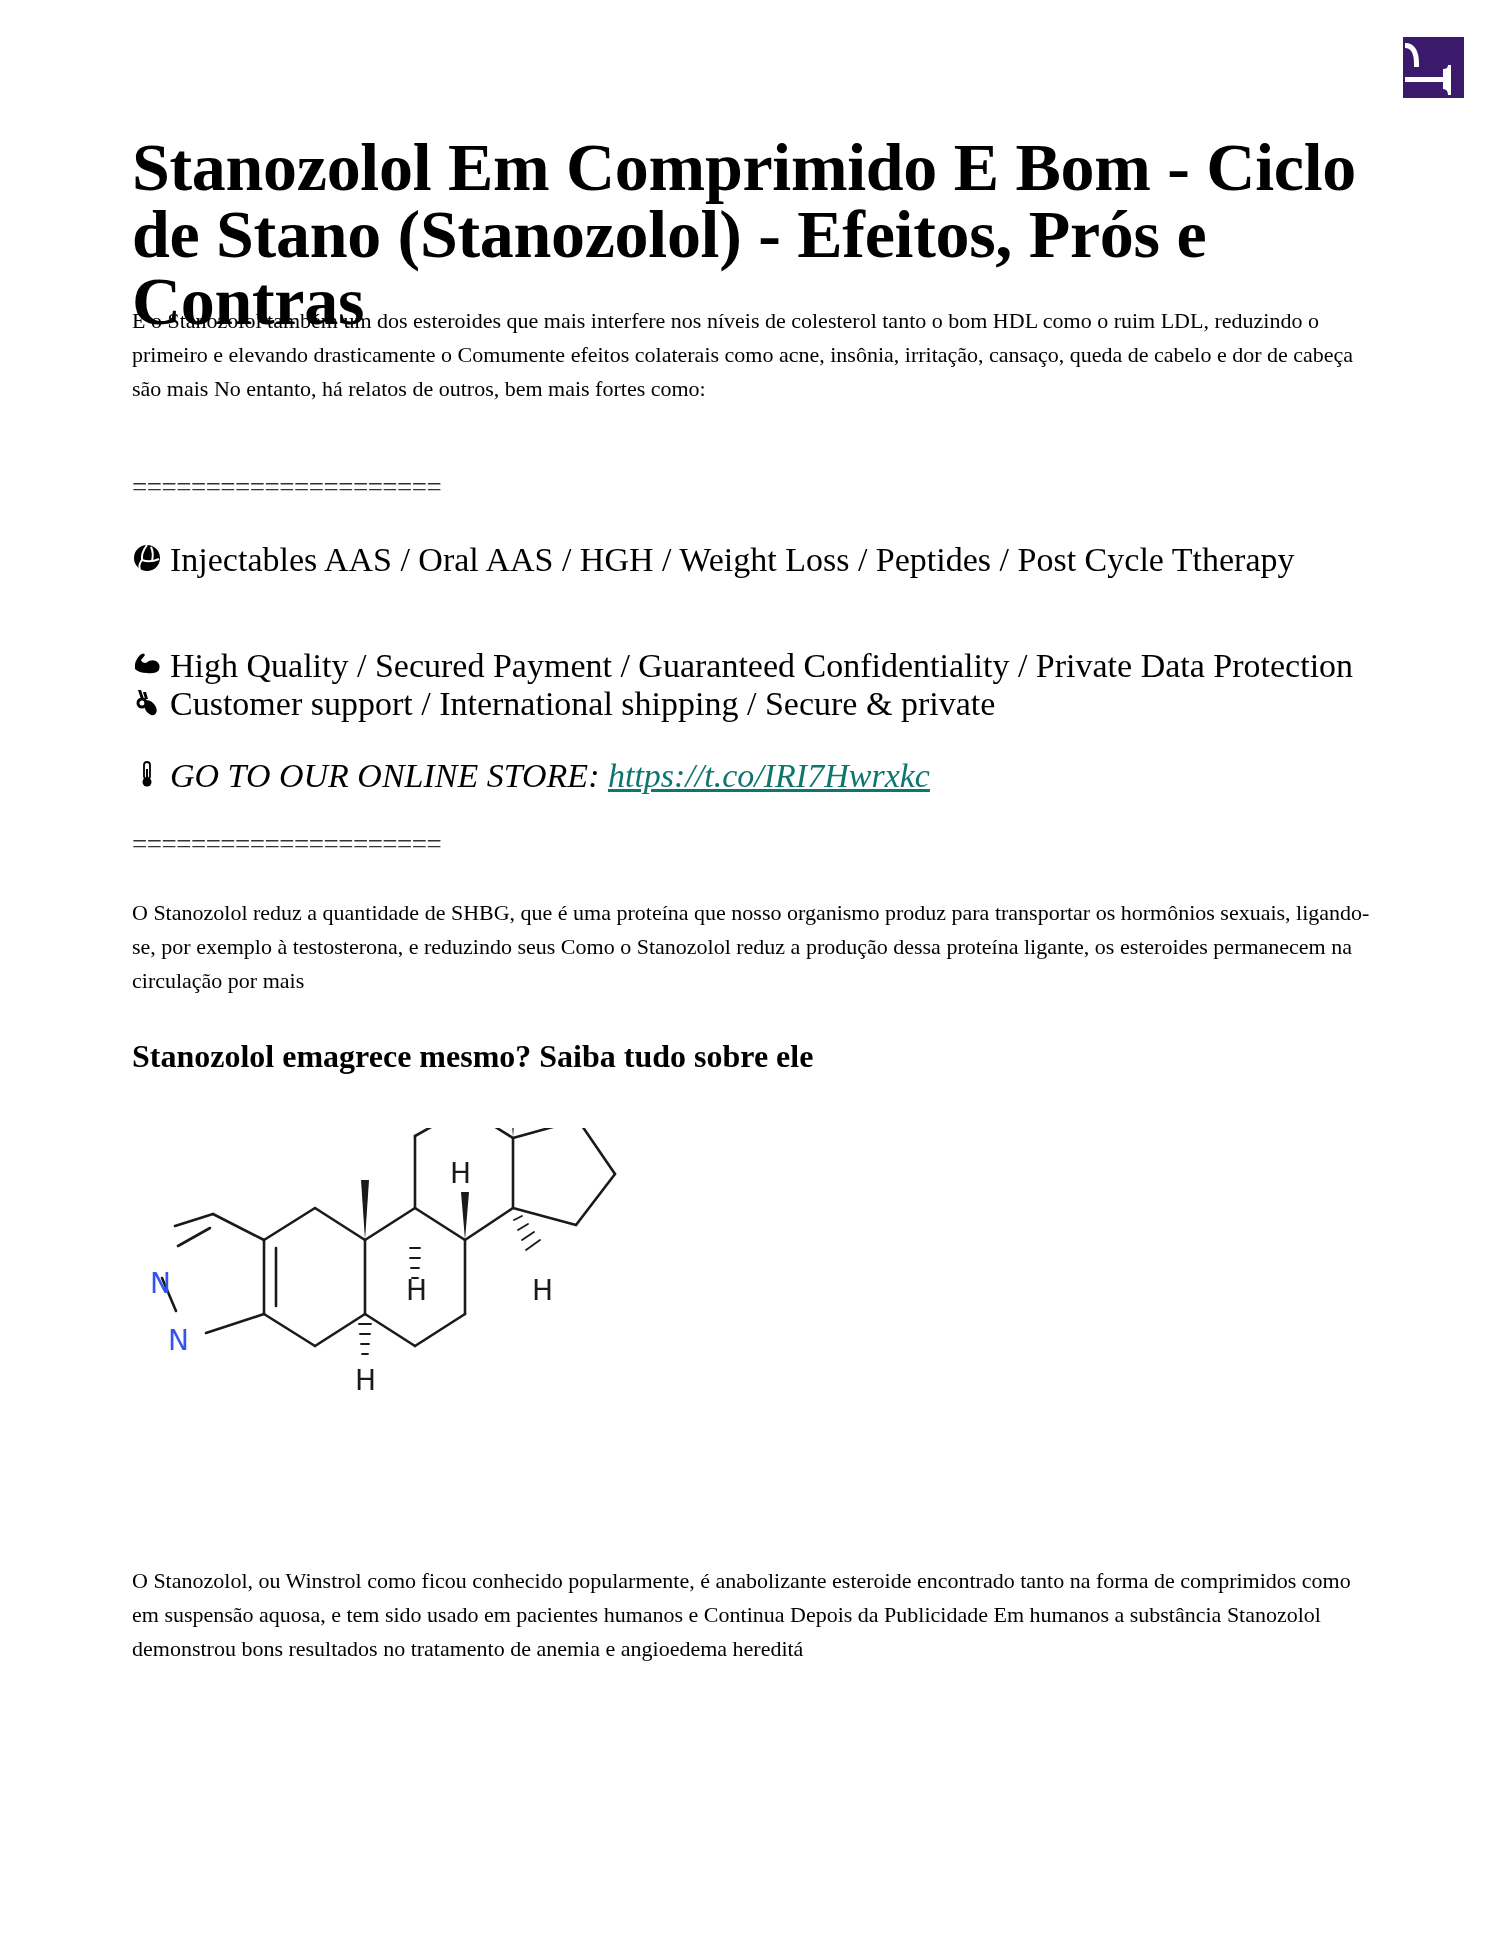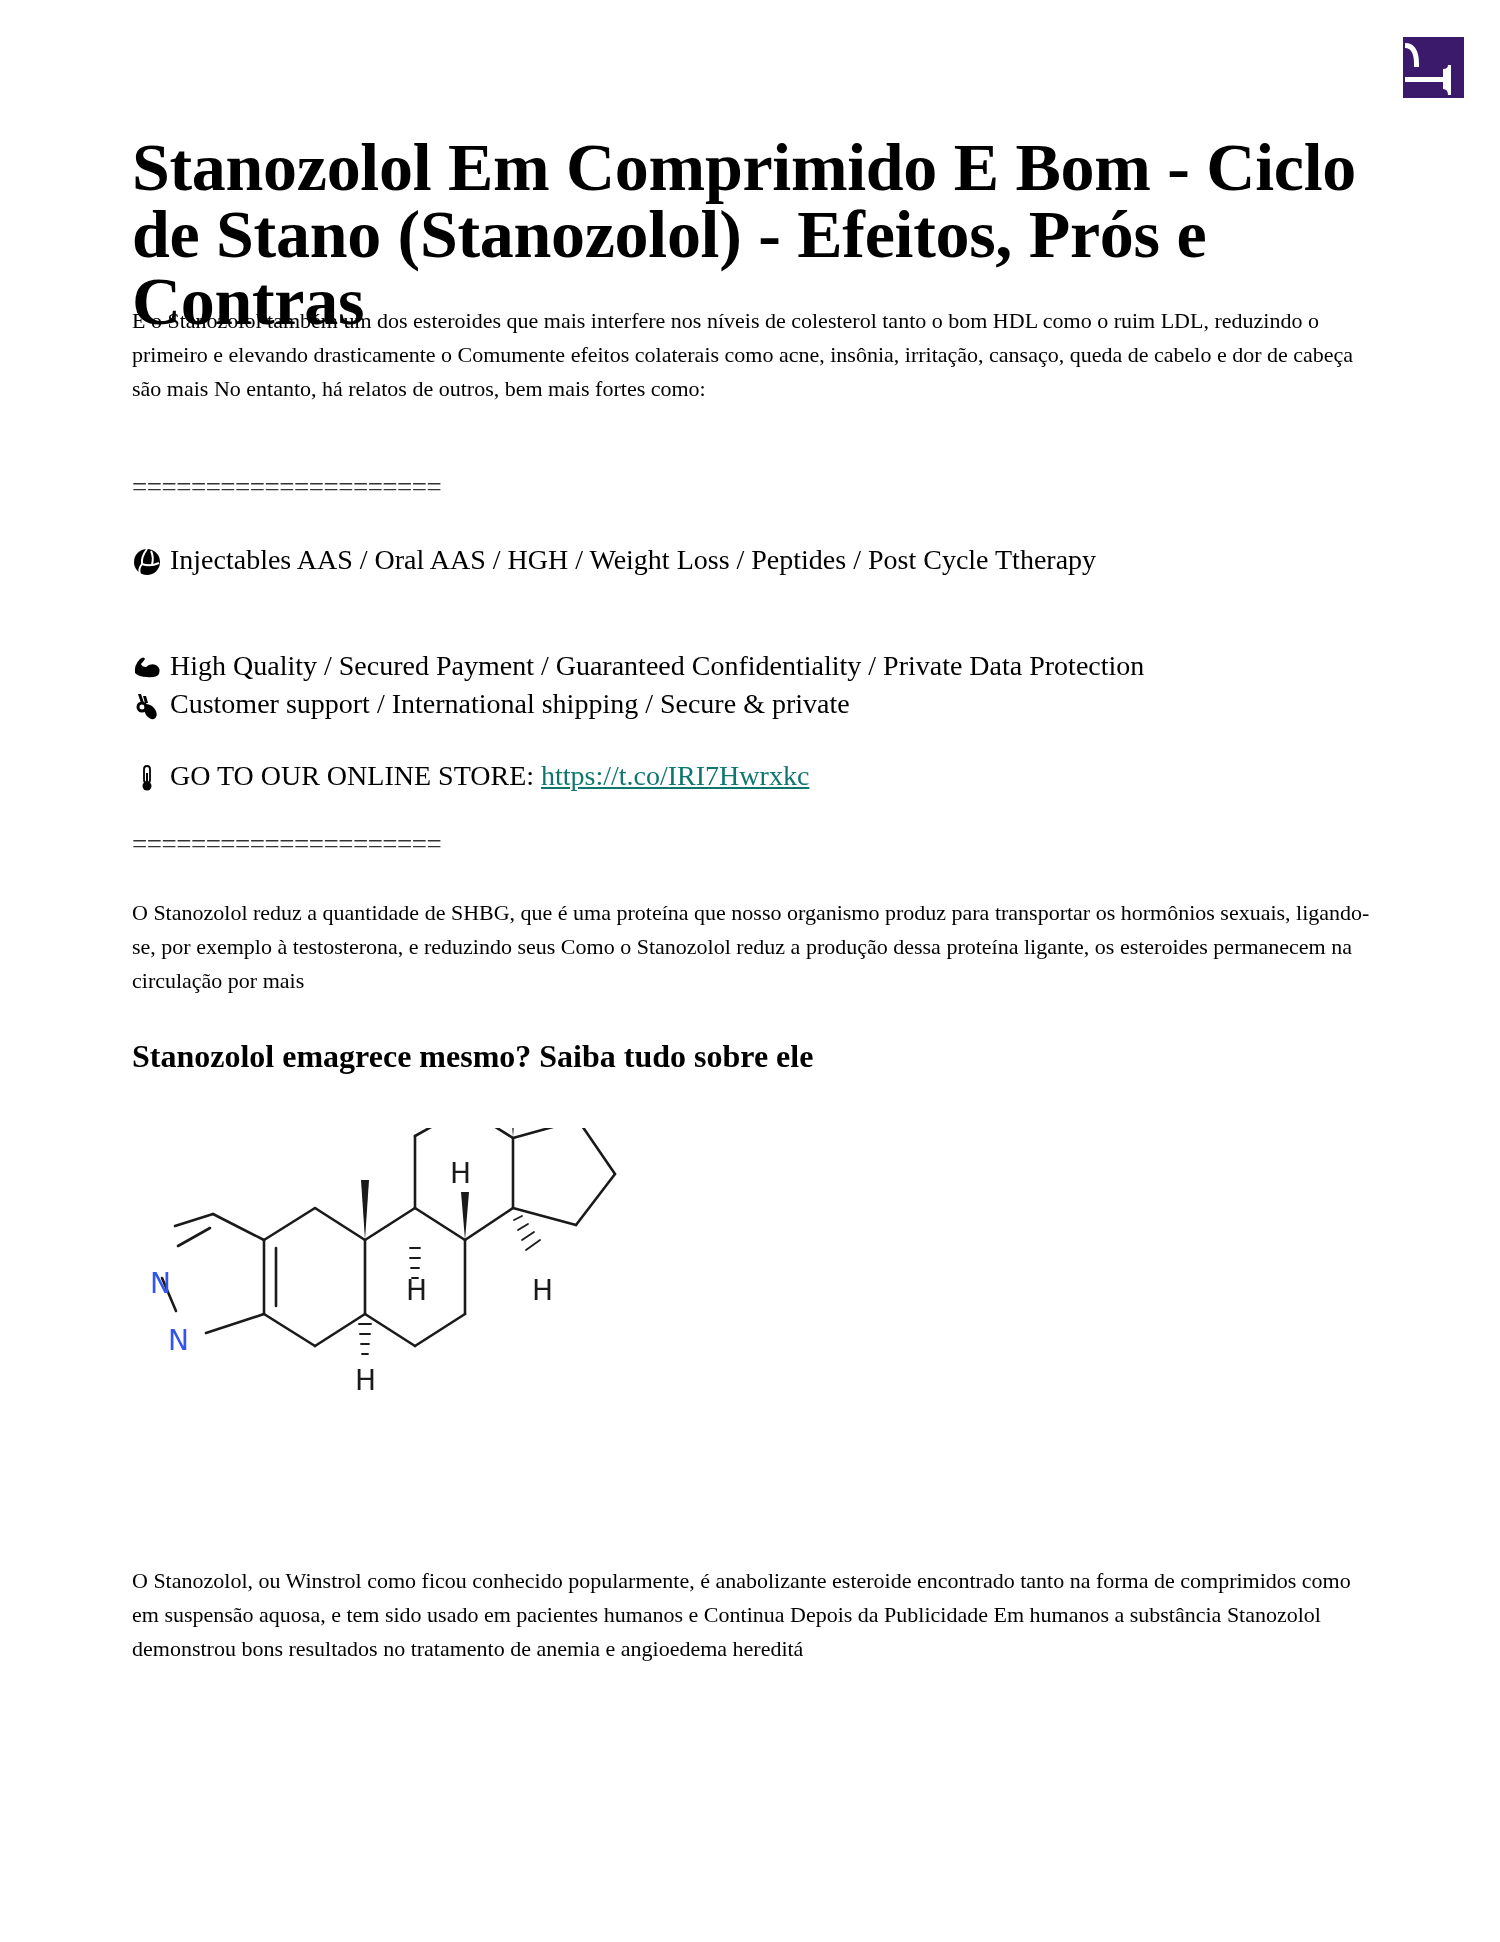--- a/index.html
+++ b/index.html
@@ -53,25 +53,25 @@
       margin: 0;
       font-size: 27px;
       line-height: 34px;
       color: #333;
       letter-spacing: -0.5px;
     }
     .feature {
       position: absolute;
       left: 0;
       margin: 0;
-      font-size: 28px;
+      font-size: 34px;
       line-height: 34px;
       white-space: nowrap;
       display: flex;
-      align-items: flex-end;
+      align-items: flex-start;
     }
     .feature .ico {
       display: inline-block;
       width: 30px;
       height: 30px;
       margin-right: 8px;
       flex: 0 0 auto;
     }
     .feature a {
       color: #0f766e;
@@ -141,21 +141,21 @@
       <svg width="30" height="30" viewBox="0 0 30 30">
         <path d="M6 3 L9 3 L12 12 L9 12 Z" fill="#000"></path>
         <path d="M11 5 L14 5 L16 12 L13 12 Z" fill="#000"></path>
         <circle cx="10" cy="16" r="4" fill="none" stroke="#000" stroke-width="3"></circle>
         <path d="M12 13 Q20 12 24 20 Q26 26 22 28 Q18 29 14 24 Q12 21 13 18 Z" fill="#000"></path>
       </svg>
     </span>
     <span>Customer support / International shipping / Secure &amp; private</span>
   </div>
 
-  <div class="feature" style="top:759px;">
+  <div class="feature" style="top:759px;font-style:italic;">
     <span class="ico">
       <svg width="30" height="30" viewBox="0 0 30 30">
         <rect x="12" y="3" width="6" height="17" rx="3" fill="none" stroke="#000" stroke-width="1.8"></rect>
         <circle cx="15" cy="23" r="4.5" fill="#000"></circle>
         <rect x="14" y="10" width="2" height="12" fill="#000"></rect>
       </svg>
     </span>
     <span style="white-space:pre;">GO TO OUR ONLINE STORE: </span>
     <a href="#">https://t.co/IRI7Hwrxkc</a>
   </div>

